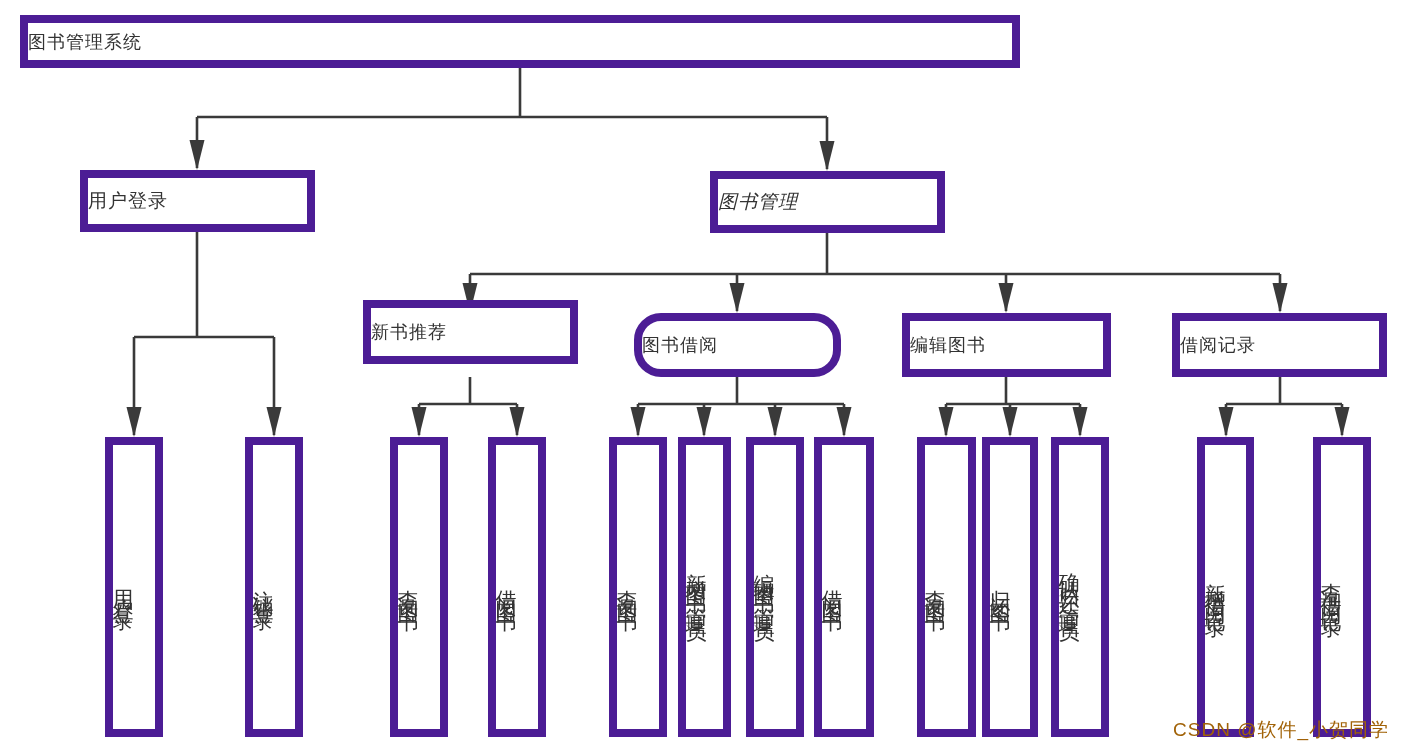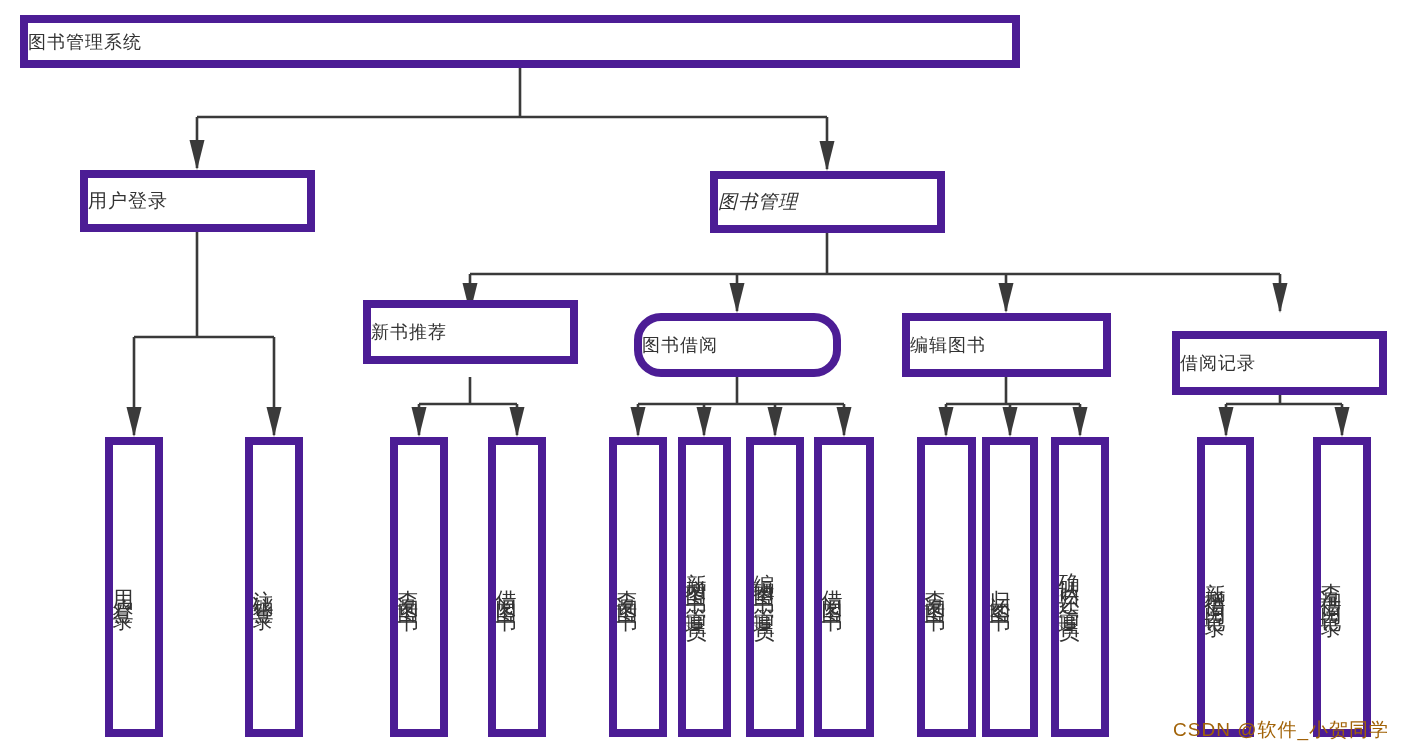--- a/index.html
+++ b/index.html
@@ -118,21 +118,21 @@
 
   <div class="node h3" style="left:363px; top:300px; width:215px; height:64px;">
     <span>新书推荐</span>
   </div>
   <div class="node h3" style="left:634px; top:313px; width:207px; height:64px;border-radius:27px;">
     <span>图书借阅</span>
   </div>
   <div class="node h3" style="left:902px; top:313px; width:209px; height:64px;">
     <span>编辑图书</span>
   </div>
-  <div class="node h3" style="left:1172px; top:331px; width:215px; height:64px;">
+  <div class="node h3" style="left:1172px; top:313px; width:215px; height:64px;">
     <span>借阅记录</span>
   </div>
 
   <div class="node leaf" style="left:105px; top:437px; width:58px; height:300px;">
     <span class="vtext">用户登录</span>
   </div>
   <div class="node leaf" style="left:245px; top:437px; width:58px; height:300px;">
     <span class="vtext">注销登录</span>
   </div>
 

